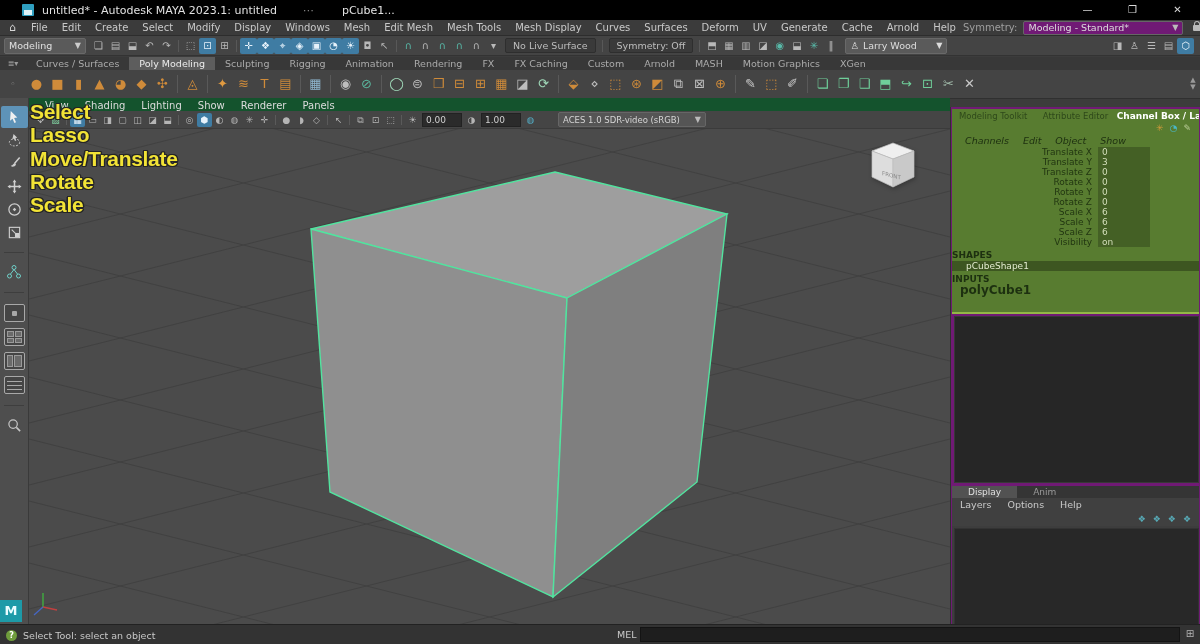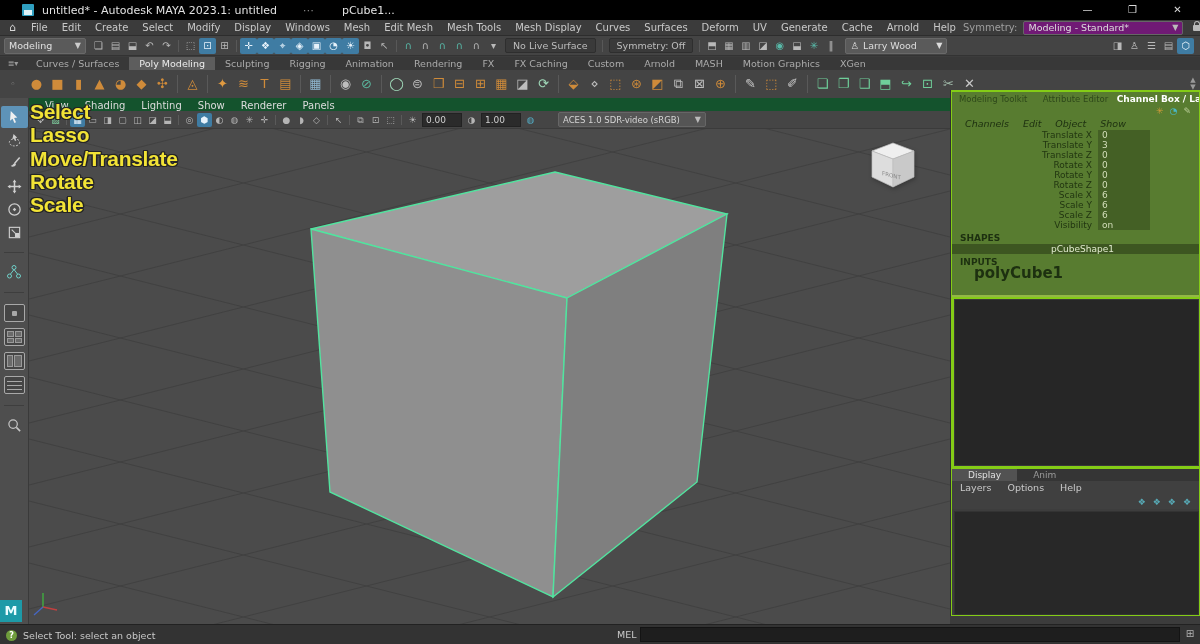--- a/index.html
+++ b/index.html
@@ -86,35 +86,35 @@
   .vp-canvas{position:relative;width:921px;height:495px;overflow:hidden;}
   .viewcube{position:absolute;right:26px;top:6px;}
   .vc-shadow{filter:drop-shadow(1px 2px 2px rgba(0,0,0,0.25));}
 
   
   .anno{position:absolute;left:30px;top:100px;z-index:30;pointer-events:none;}
   .anno div{font-family:"Liberation Sans","DejaVu Sans",sans-serif;font-weight:700;font-size:21px;line-height:23.3px;color:#f2e336;letter-spacing:-0.3px;white-space:nowrap;
     text-shadow:-1.4px 0 0 #262626,1.4px 0 0 #262626,0 -1.4px 0 #262626,0 1.4px 0 #262626,-1px -1px 0 #262626,1px 1px 0 #262626,-1px 1px 0 #262626,1px -1px 0 #262626;}
 
   
-  .rightpanel{left:950px;top:90px;width:250px;height:526px;background:#84cc16;border-left:1px solid #2f2f2f;box-sizing:border-box;}
+  .rightpanel{left:950px;top:107px;width:250px;height:526px;background:#701a75;border-left:1px solid #2f2f2f;box-sizing:border-box;}
   .chbox{position:absolute;left:1px;top:2px;width:247px;height:205px;background:#587c30;border-bottom:2px solid #93b747;box-sizing:border-box;}
   .ch-tabs{display:flex;height:13px;align-items:center;font-size:8.5px;color:#2e481a;}
   .ch-tab{flex:1;text-align:center;white-space:nowrap;overflow:hidden;}
   .ch-tab.active{color:#fff;font-weight:700;font-size:9px;}
   .ch-icons{display:flex;justify-content:flex-end;gap:6px;height:12px;align-items:center;padding-right:8px;font-size:9px;}
   .ch-menus{display:flex;gap:0;height:13px;align-items:center;padding-left:6px;color:#1d2f10;font-size:9.5px;}
   .ch-menu{padding:0 7px;font-style:italic;}
   .ch-obj{padding:3px 0 2px 8px;color:#182a0c;font-size:9.5px;font-weight:700;}
   .ch-row{display:flex;height:10px;align-items:center;font-size:9px;}
   .ch-row .lbl{width:140px;text-align:right;color:#223611;padding-right:6px;}
   .ch-row .val{width:48px;height:10px;line-height:10px;background:rgba(0,0,0,0.22);color:#d3deba;padding-left:4px;}
-  .ch-sec{color:#1d3010;font-weight:700;font-size:9px;padding:3px 0 1px 8px;}
-  .ch-hl{height:10px;line-height:10px;background:rgba(0,0,0,0.30);color:#e2ebcf;font-size:9px;padding-left:14px;text-align:center;}
-  .ch-sub{height:10px;line-height:10px;color:#1d3010;font-size:15px;padding-left:22px;font-weight:700;}
+  .ch-sec{color:#1d3010;font-weight:700;font-size:9px;padding:3px 0 1px 0;}
+  .ch-hl{height:10px;line-height:10px;background:rgba(0,0,0,0.30);color:#e2ebcf;font-size:9px;padding-left:14px;}
+  .ch-sub{height:10px;line-height:10px;color:#1d3010;font-size:12px;padding-left:8px;font-weight:700;}
   .gap-panel{position:absolute;left:3px;top:209px;width:243px;height:165px;background:#262626;border:1px solid #383838;}
   .layered{position:absolute;left:1px;top:379px;width:247px;height:146px;background:#3d3d3d;}
   .le-tabs{display:flex;height:12px;font-size:9px;color:#9a9a9a;background:#353535;}
   .le-tab{padding:0 16px;line-height:12px;}
   .le-tab.active{background:#525252;color:#e0e0e0;}
   .le-menus{display:flex;height:13px;align-items:center;color:#c9c9c9;font-size:9.5px;background:#404040;}
   .le-menu{padding:0 8px;}
   .le-icons{display:flex;justify-content:flex-end;gap:7px;padding:3px 8px 2px 0;font-size:9px;color:#57a9b5;background:#404040;}
   .le-empty{position:absolute;left:2px;top:42px;width:243px;height:102px;background:#282828;border:1px solid #333;}
 

